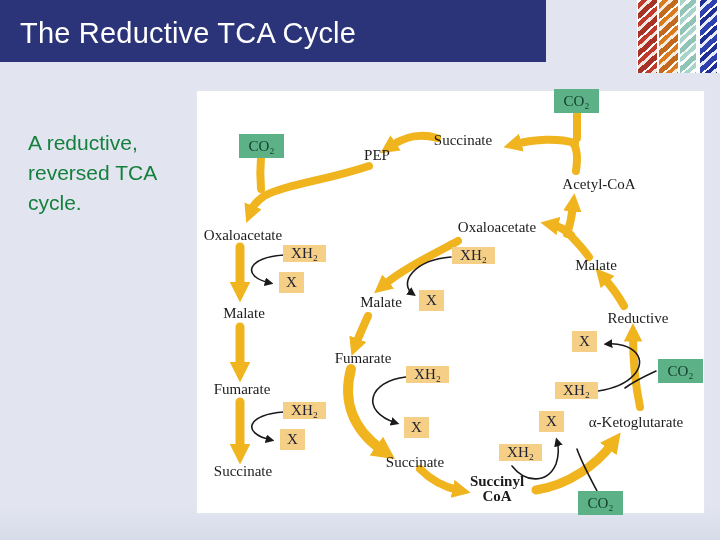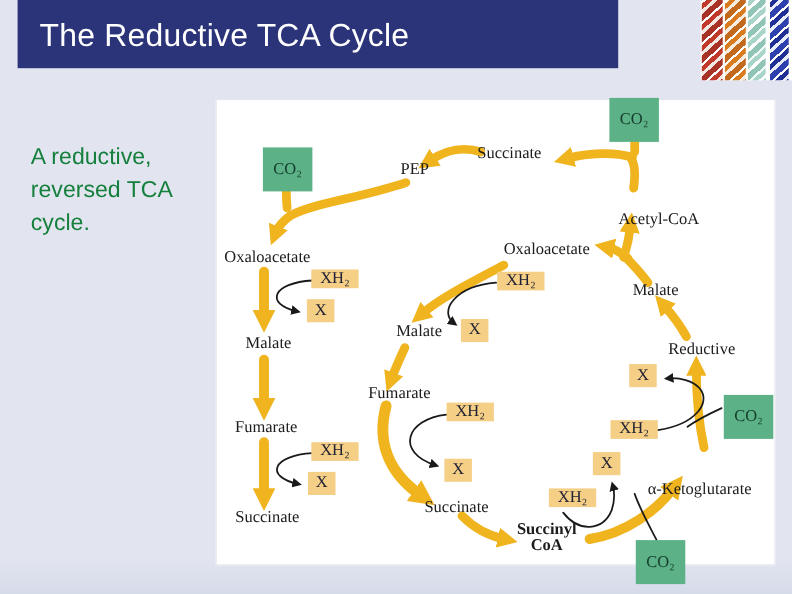--- a/index.html
+++ b/index.html
@@ -3,21 +3,21 @@
 <meta charset="utf-8">
 <style>
   html,body{margin:0;padding:0;}
   body{
     width:720px;height:540px;position:relative;overflow:hidden;
     background:linear-gradient(#e2e5f0,#e2e5f0 94%,#d6dbe9);
     font-family:"Liberation Sans",sans-serif;
   }
   
   .title-bar{
-    position:absolute;left:16px;top:0;width:546px;height:62px;
+    position:absolute;left:0;top:0;width:546px;height:62px;
     background:#2b3478;
   }
   .title-text{
     position:absolute;left:20px;top:17px;
     color:#ffffff;font-size:29px;letter-spacing:.2px;
   }
   .protein-img{
     position:absolute;left:637px;top:0;width:83px;height:73px;
     background:#ffffff;overflow:hidden;
   }
@@ -42,21 +42,21 @@
     position:absolute;transform:translate(-50%,-50%);
     font-family:"Liberation Serif","DejaVu Serif",serif;
     font-size:15px;color:#1c1c1c;white-space:nowrap;text-align:center;
   }
   .met.two-line{white-space:normal;line-height:15px;font-weight:bold;}
   .box{
     position:absolute;display:flex;align-items:center;justify-content:center;
     font-family:"Liberation Serif","DejaVu Serif",serif;font-size:15px;
     box-sizing:border-box;
   }
-  .co2{width:45px;height:40px;background:#5cb286;color:#143c2e;}
+  .co2{width:45px;height:24px;background:#5cb286;color:#143c2e;}
   .xh2{width:43px;height:17px;background:#f4cf85;color:#222236;}
   .xbx{width:25px;height:21px;background:#f4cf85;color:#222236;}
 </style>
 </head>
 <body>
 
 <div class="title-bar">
   <span class="title-text">The Reductive TCA Cycle</span>
 </div>
 <div class="protein-img">
@@ -107,36 +107,36 @@
     <path d="M 406 377 C 369 381 359 411 396 423" marker-end="url(#ab)"></path>
     <path d="M 598 391 C 632 386 647 366 636 353 C 630 346 618 343 607 344" marker-end="url(#ab)"></path>
     <path d="M 656 371 C 643 377 633 382 625 388"></path>
     <path d="M 512 466 C 526 484 548 483 556 464 C 559 455 559 448 557 441" marker-end="url(#ab)"></path>
     <path d="M 597 491 C 588 474 581 461 577 449"></path>
   </g>
 </svg>
 
 <div class="met" style="left:463px;top:140px">Succinate</div>
 <div class="met" style="left:377px;top:155px">PEP</div>
-<div class="met" style="left:599px;top:200px">Acetyl-CoA</div>
+<div class="met" style="left:599px;top:184px">Acetyl-CoA</div>
 <div class="met" style="left:243px;top:235px">Oxaloacetate</div>
 <div class="met" style="left:244px;top:313px">Malate</div>
 <div class="met" style="left:242px;top:389px">Fumarate</div>
 <div class="met" style="left:243px;top:471px">Succinate</div>
 <div class="met" style="left:497px;top:227px">Oxaloacetate</div>
 <div class="met" style="left:381px;top:302px">Malate</div>
 <div class="met" style="left:363px;top:358px">Fumarate</div>
 <div class="met" style="left:415px;top:462px">Succinate</div>
 <div class="met two-line" style="left:497px;top:489px">
     <div>Succinyl</div>
     <div>CoA</div>
   </div>
 <div class="met" style="left:596px;top:265px">Malate</div>
 <div class="met" style="left:638px;top:318px">Reductive</div>
-<div class="met" style="left:636px;top:446px">α-Ketoglutarate</div>
+<div class="met" style="left:636px;top:422px">α-Ketoglutarate</div>
 
 <div class="box co2" style="left:239px;top:134px">CO₂</div>
 <div class="box co2" style="left:554px;top:89px">CO₂</div>
 <div class="box co2" style="left:658px;top:359px">CO₂</div>
 <div class="box co2" style="left:578px;top:491px">CO₂</div>
 
 <div class="box xh2" style="left:283px;top:245px">XH₂</div>
 <div class="box xh2" style="left:283px;top:402px">XH₂</div>
 <div class="box xh2" style="left:452px;top:247px">XH₂</div>
 <div class="box xh2" style="left:406px;top:366px">XH₂</div>

